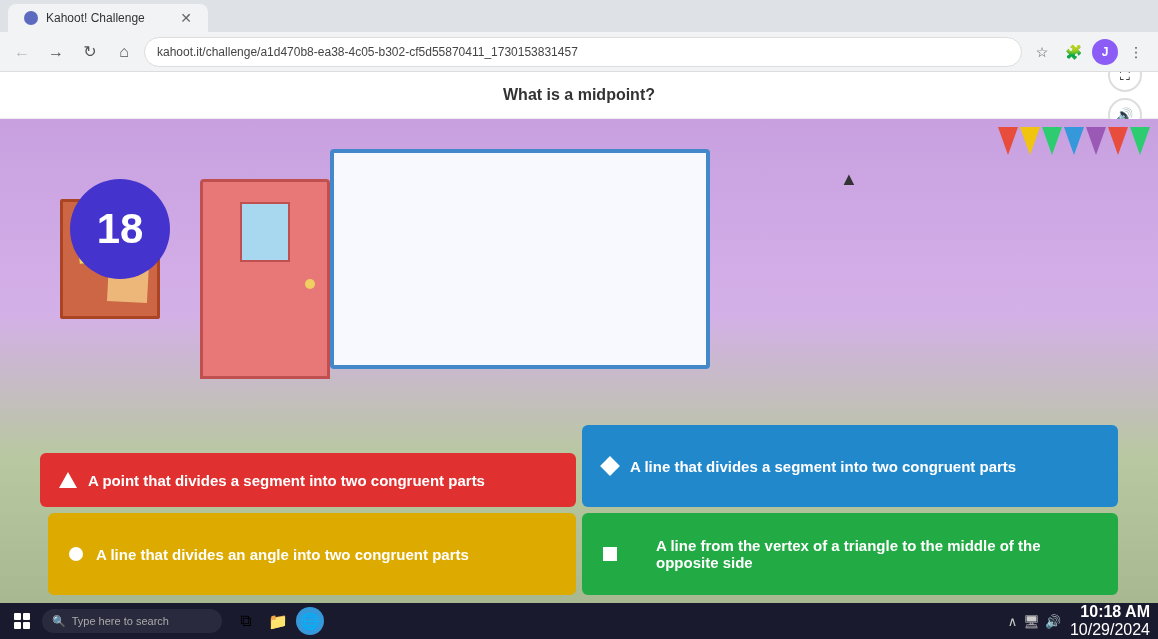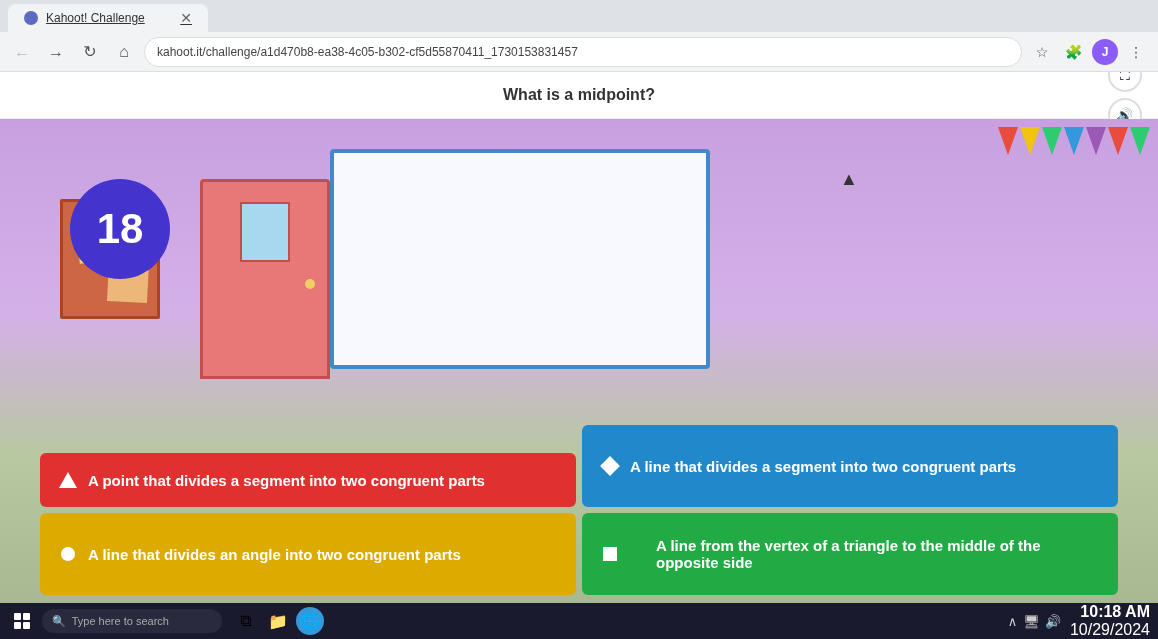--- a/index.html
+++ b/index.html
@@ -32,21 +32,20 @@
       background: #f1f3f4;
       height: 28px;
       padding: 0 16px;
       display: flex;
       align-items: center;
       font-size: 12px;
       color: #333;
       border-radius: 8px 8px 0 0;
       gap: 8px;
       min-width: 200px;
-      text-decoration: underline;
     }
 
     .tab-favicon {
       width: 14px;
       height: 14px;
       background: #5c6bc0;
       border-radius: 50%;
     }
 
     .tab-close {
@@ -306,21 +305,21 @@
       width: 20px;
       height: 20px;
       flex-shrink: 0;
       display: flex;
       align-items: center;
       justify-content: center;
     }
 
     .answer-a { background: #e03030; margin-top: 28px; }
     .answer-b { background: #2288cc; }
-    .answer-c { background: #ddaa00; }
+    .answer-c { background: #ddaa00; margin-left: 8px; }
     .answer-d { background: #22aa44; gap: 36px; }
 
     
     .triangle-shape {
       width: 0;
       height: 0;
       border-left: 9px solid transparent;
       border-right: 9px solid transparent;
       border-bottom: 16px solid white;
     }

